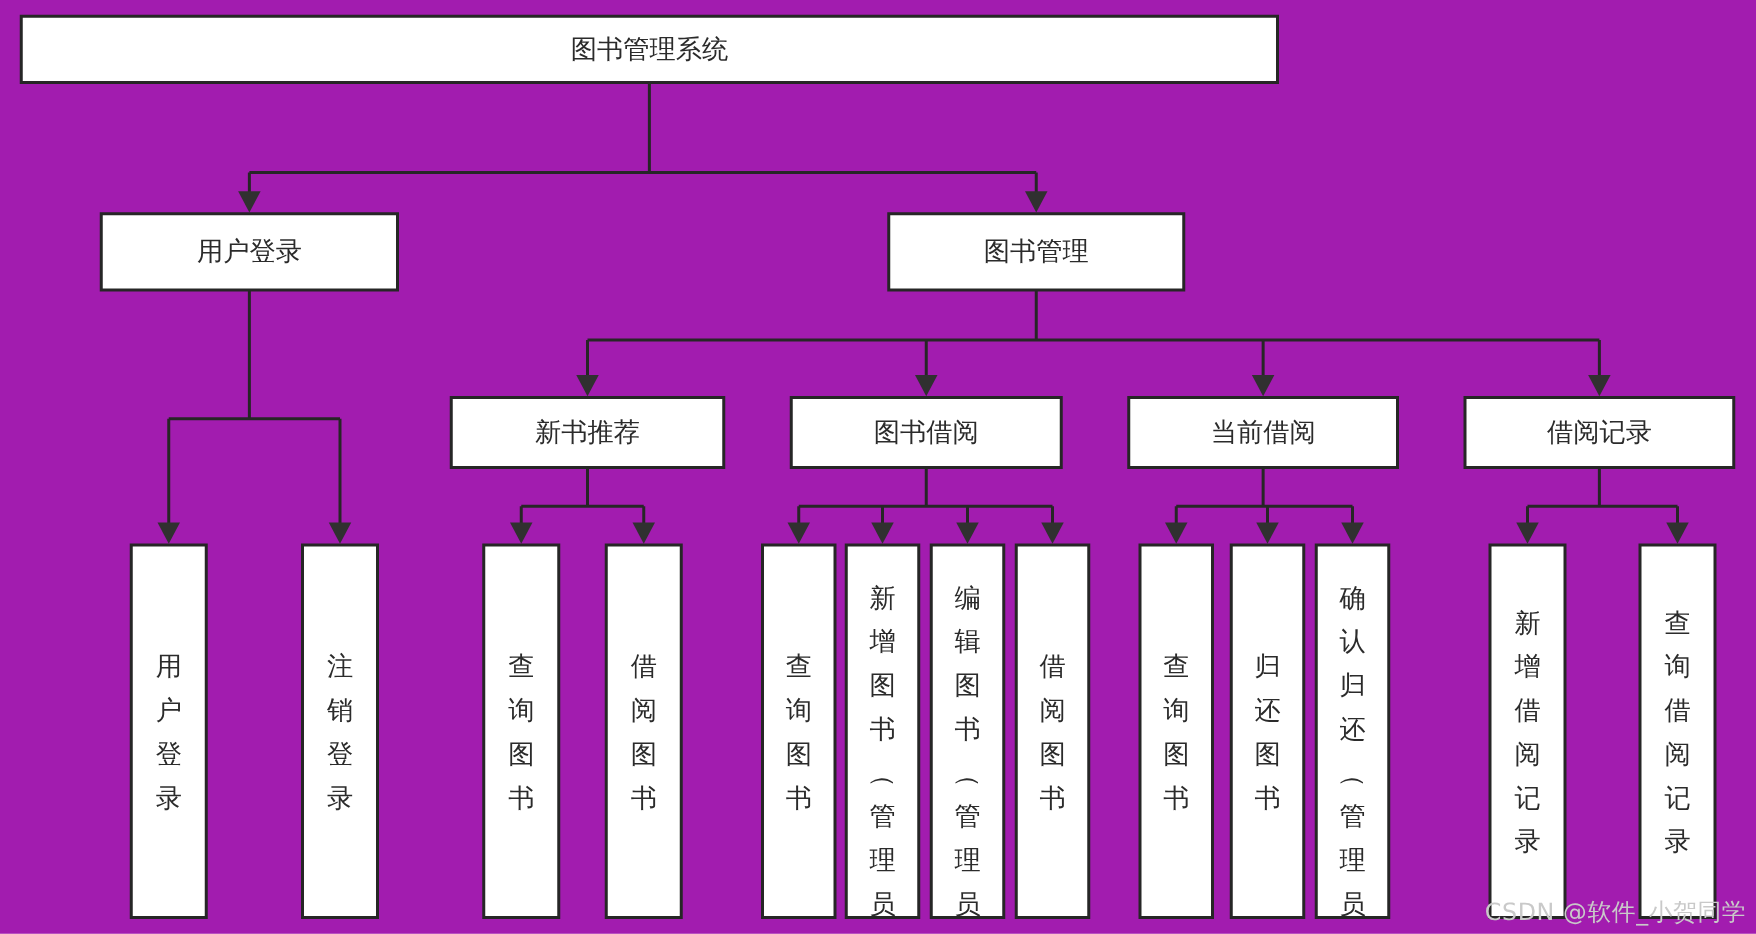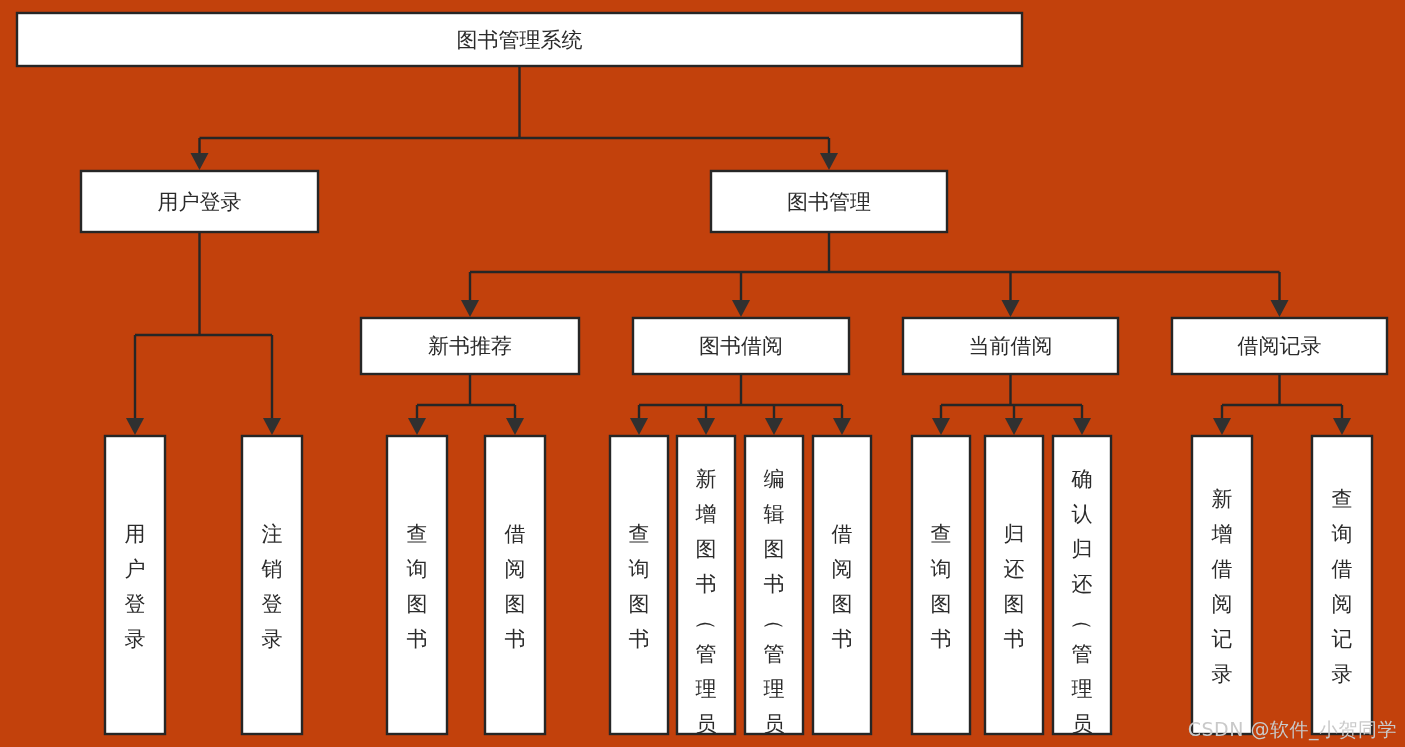--- a/index.html
+++ b/index.html
@@ -10,21 +10,21 @@
   body {
     width: 1405px;
     height: 747px;
     overflow: hidden;
     font-family: "DejaVu Sans", "Liberation Sans", sans-serif;
   }
   #diagram-root {
     position: relative;
     width: 1405px;
     height: 747px;
-    background: #c2410c;
+    background: #a21caf;
   }
   svg#tree-svg {
     position: absolute;
     left: 0;
     top: 0;
     width: 1405px;
     height: 747px;
     display: block;
   }
   .node-box {

